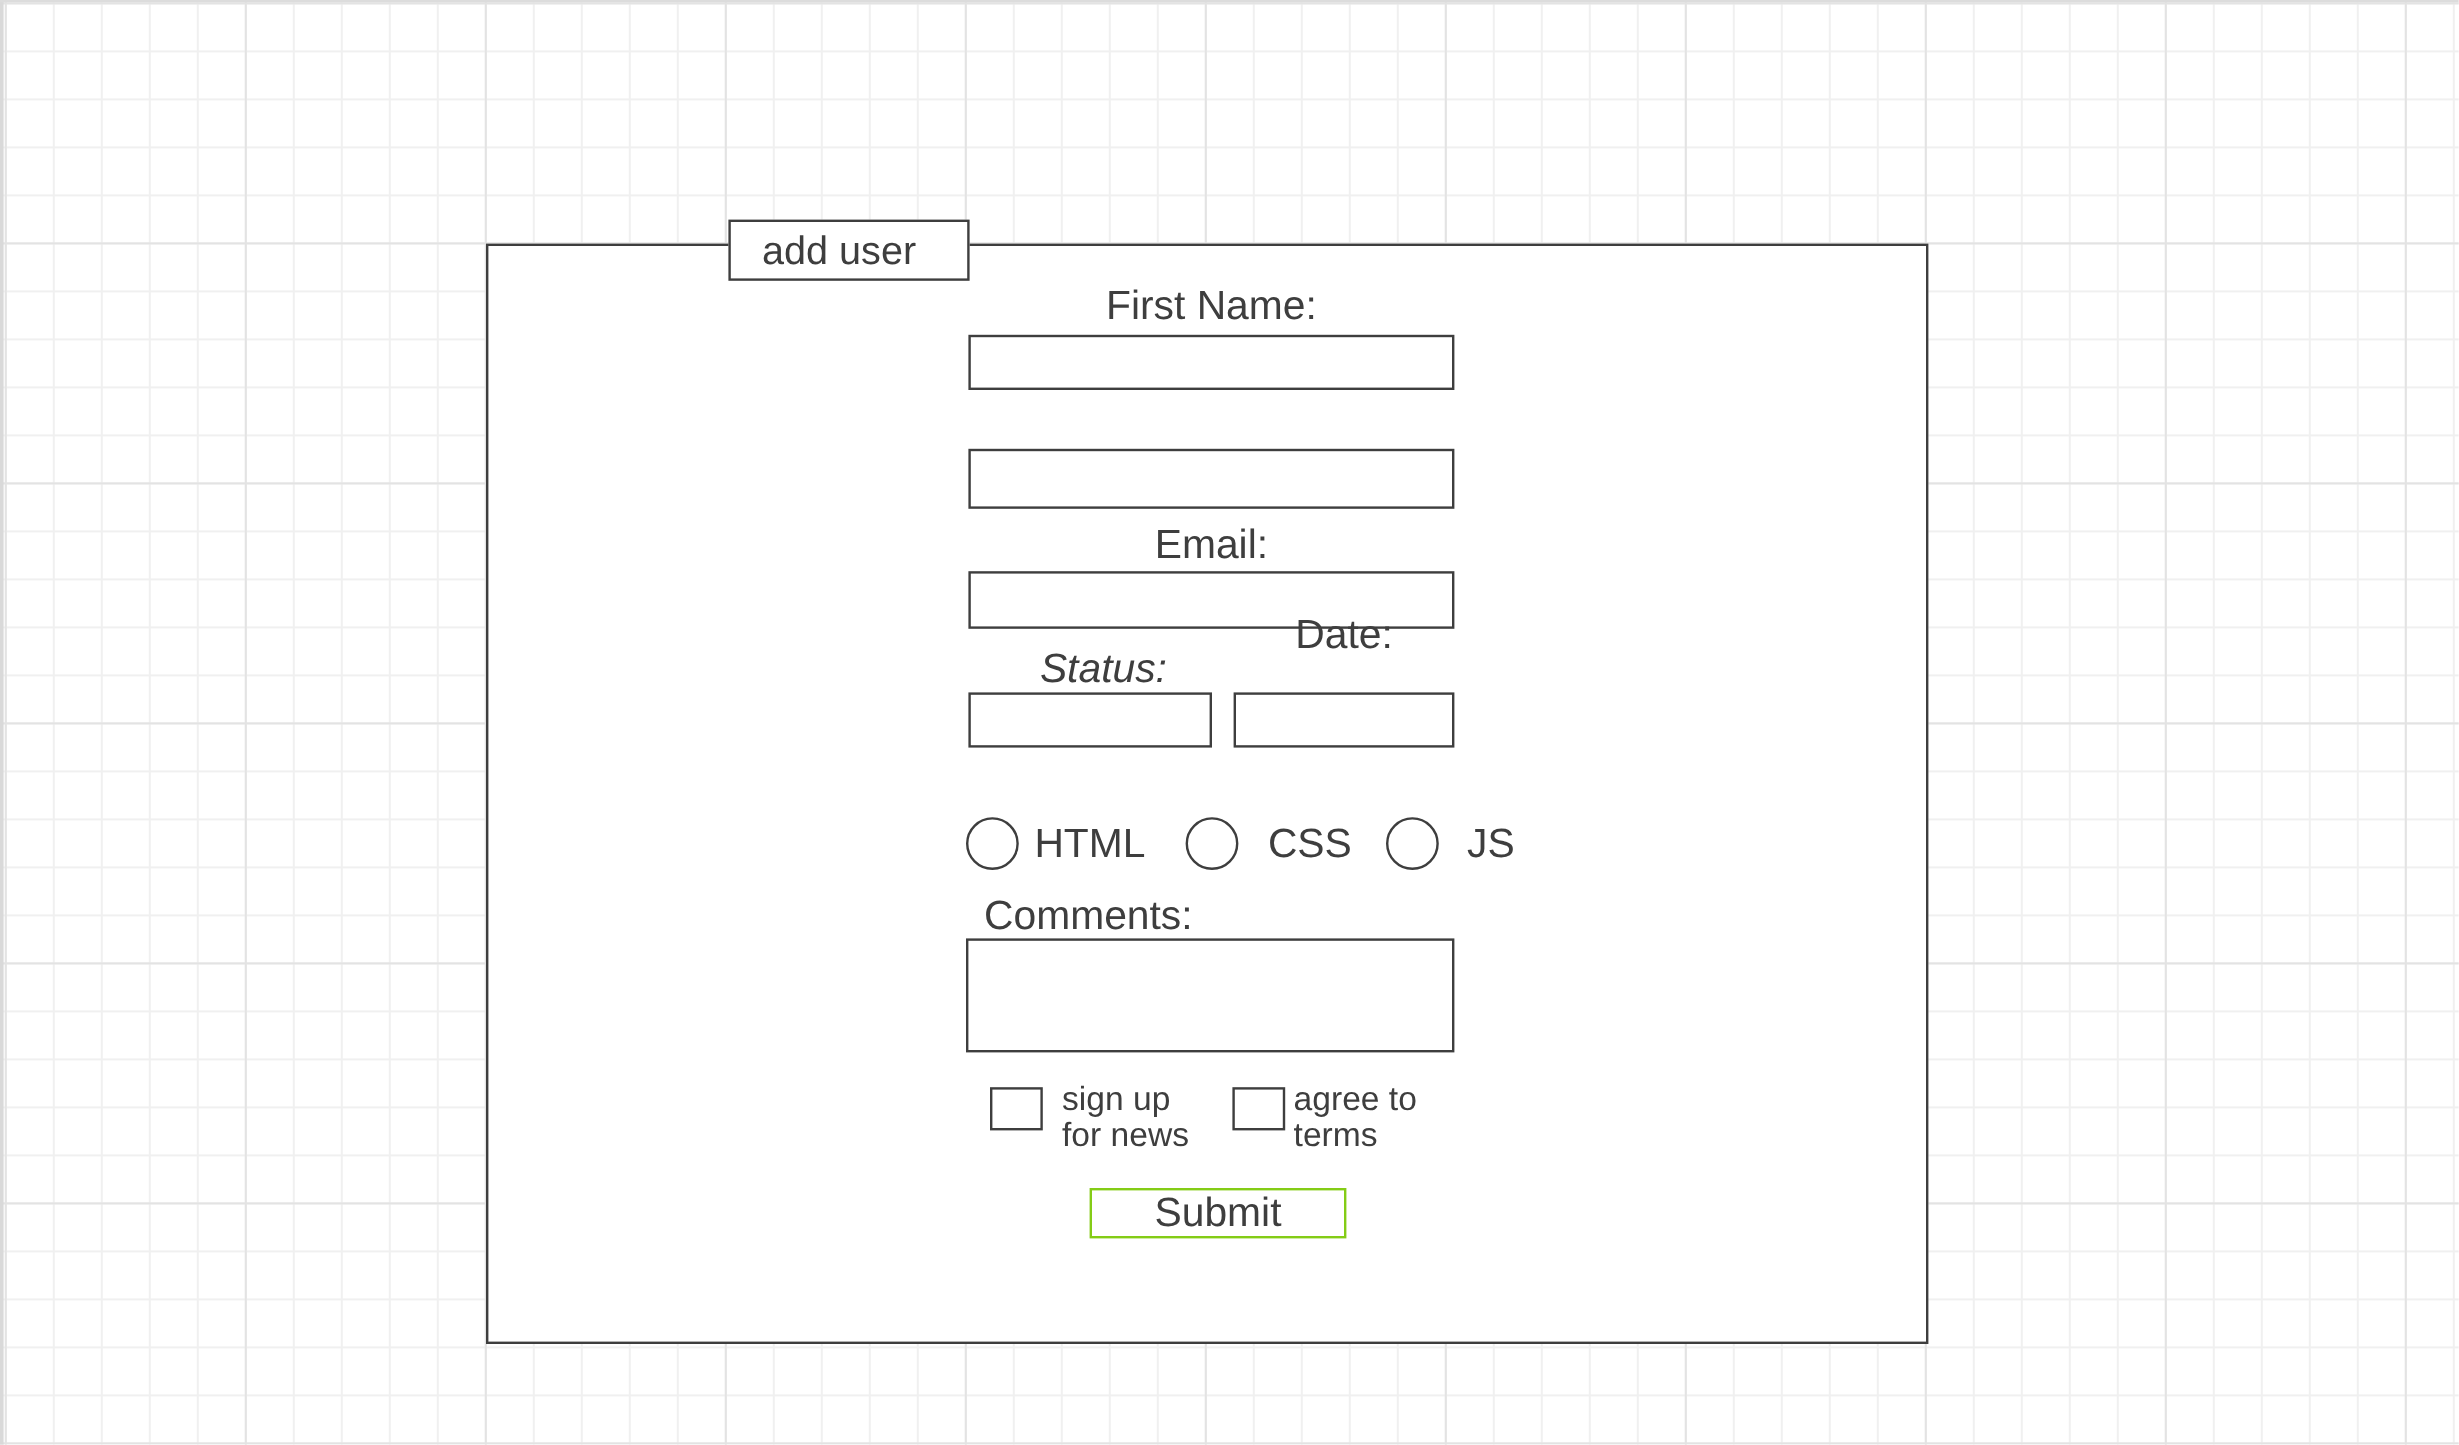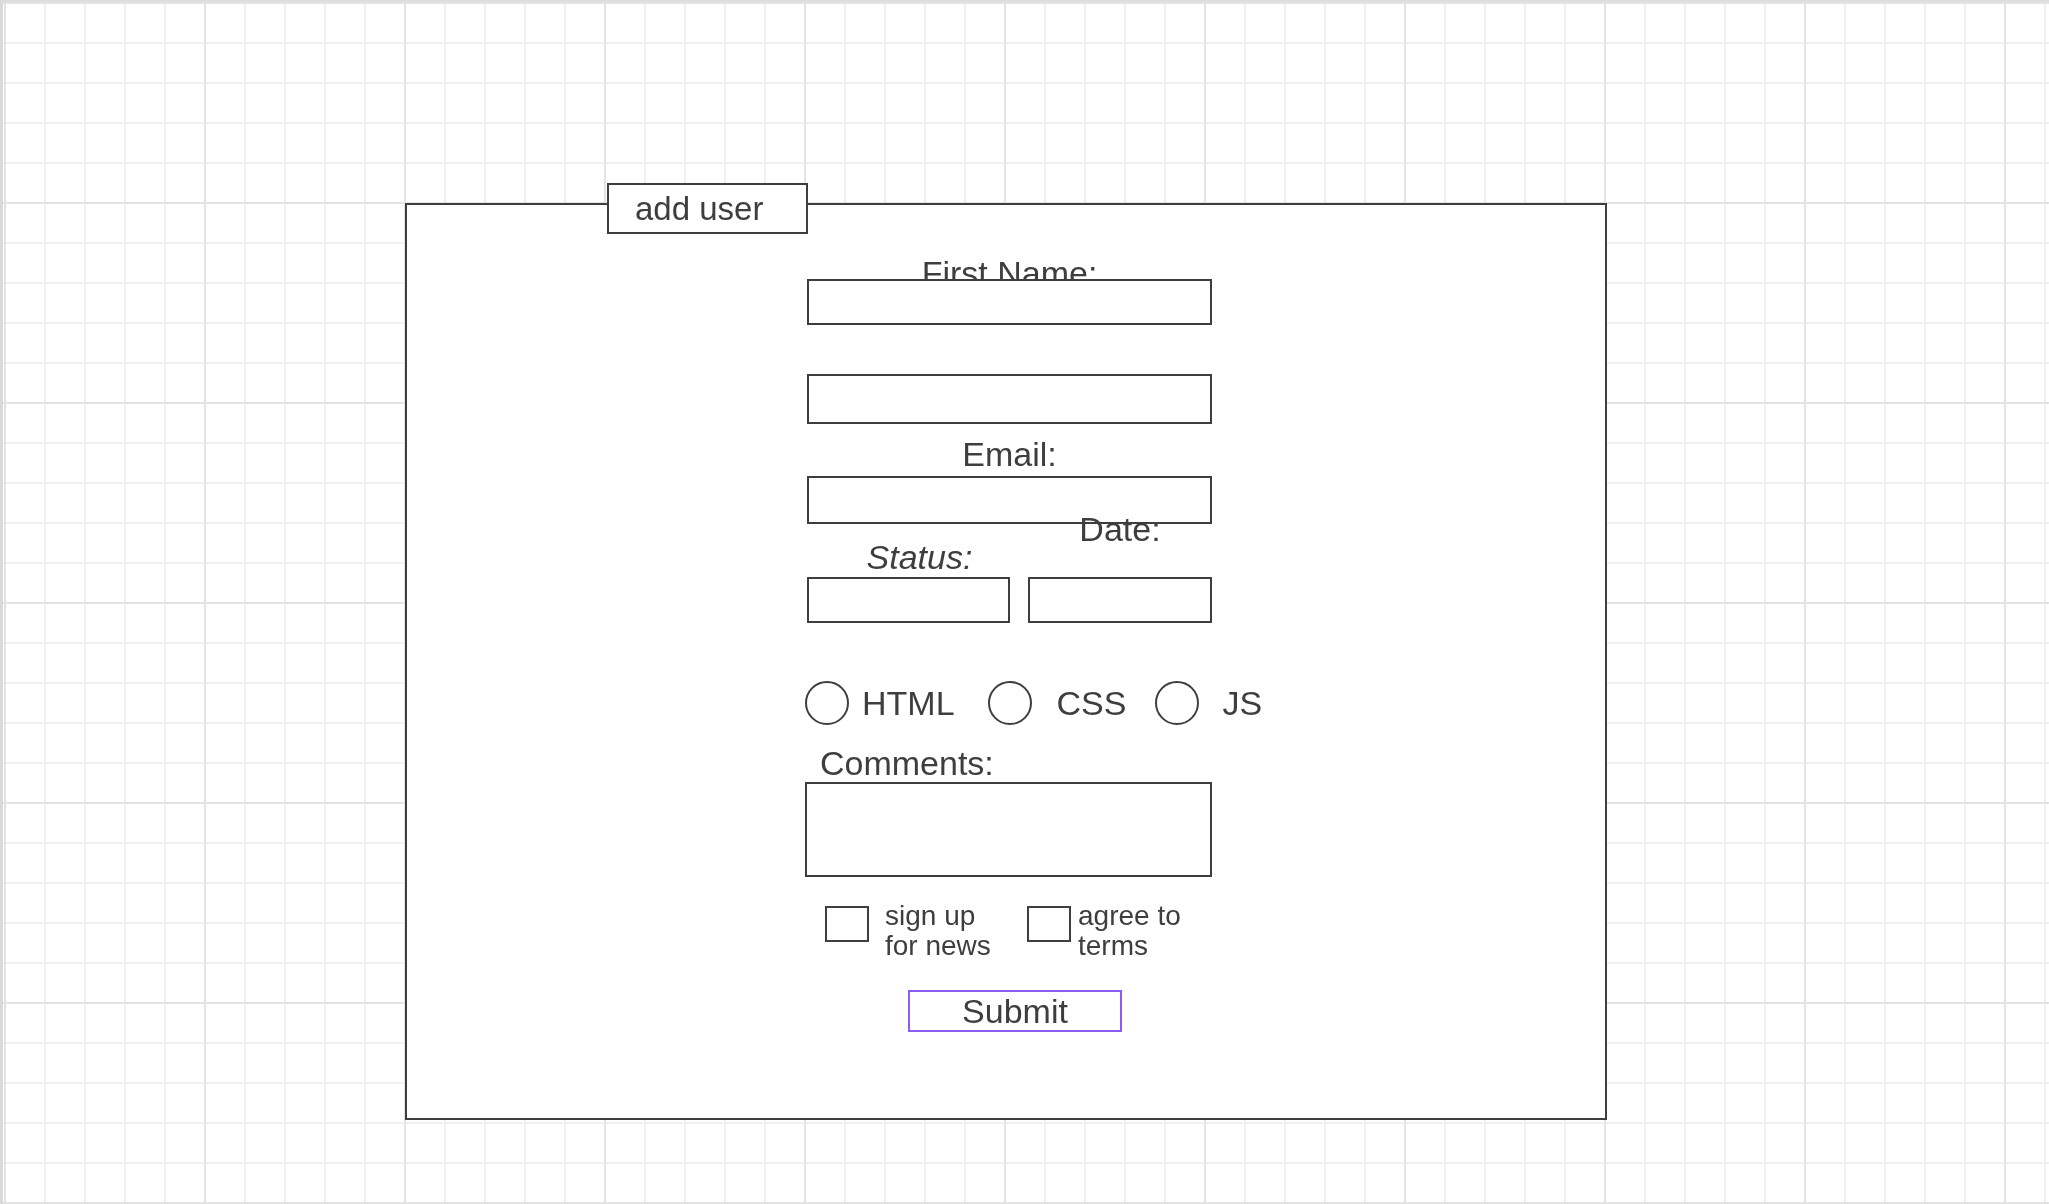--- a/index.html
+++ b/index.html
@@ -60,40 +60,40 @@
 
   .checkbox {
     appearance:none; -webkit-appearance:none; position:absolute;
     width:44px; height:36px; border:2px solid #3e3e3e; background:#ffffff; outline:none;
   }
   .cb-lbl { position:absolute; font-size:28px; line-height:30px; }
   .cb-lbl span { display:block; }
 
   .submit-btn {
     position:absolute; left:908px; top:990px; width:214px; height:42px;
-    background:#ffffff; border:2px solid #8b5cf6;
+    background:#ffffff; border:2px solid #84cc16;
     font-family:"Liberation Sans", sans-serif; font-size:34px; color:#3e3e3e;
     line-height:36px; text-align:center; cursor:pointer;
   }
 </style>
 </head>
 <body>
 
 <div id="app">
   <div class="grid"></div>
   <div class="edge-left"></div>
   <div class="edge-top"></div>
 
   <div class="form-box"></div>
 
   <div class="form-tab">
     <span>add user</span>
   </div>
 
-  <div class="lbl" style="left:807px; top:238px; width:405px;margin-top:18px;">First Name:</div>
+  <div class="lbl" style="left:807px; top:238px; width:405px;">First Name:</div>
   <input class="tin" style="left: 807px; top: 279px; width: 405px; height: 46px;" type="text">
 
   <input class="tin" style="left: 807px; top: 374px; width: 405px; height: 50px;" type="text">
 
   <div class="lbl" style="left:807px; top:437px; width:405px;">Email:</div>
   <input class="tin" style="left: 807px; top: 476px; width: 405px; height: 48px;" type="text">
 
   <div class="lbl" style="left:818px; top:540px; width:203px;font-style:italic;">Status:</div>
   <div class="lbl" style="left:1028px; top:512px; width:184px;">Date:</div>
   <input class="tin" style="left: 807px; top: 577px; width: 203px; height: 46px;" type="text">

